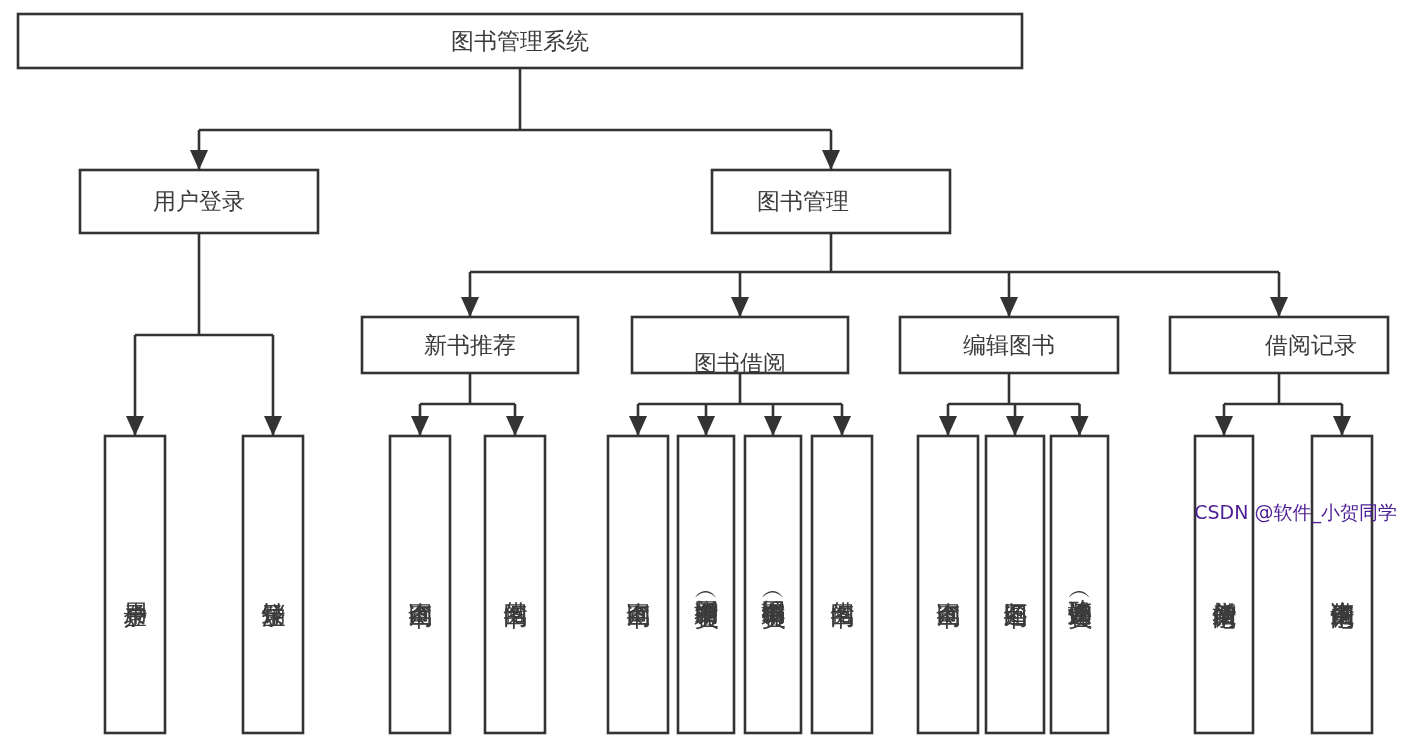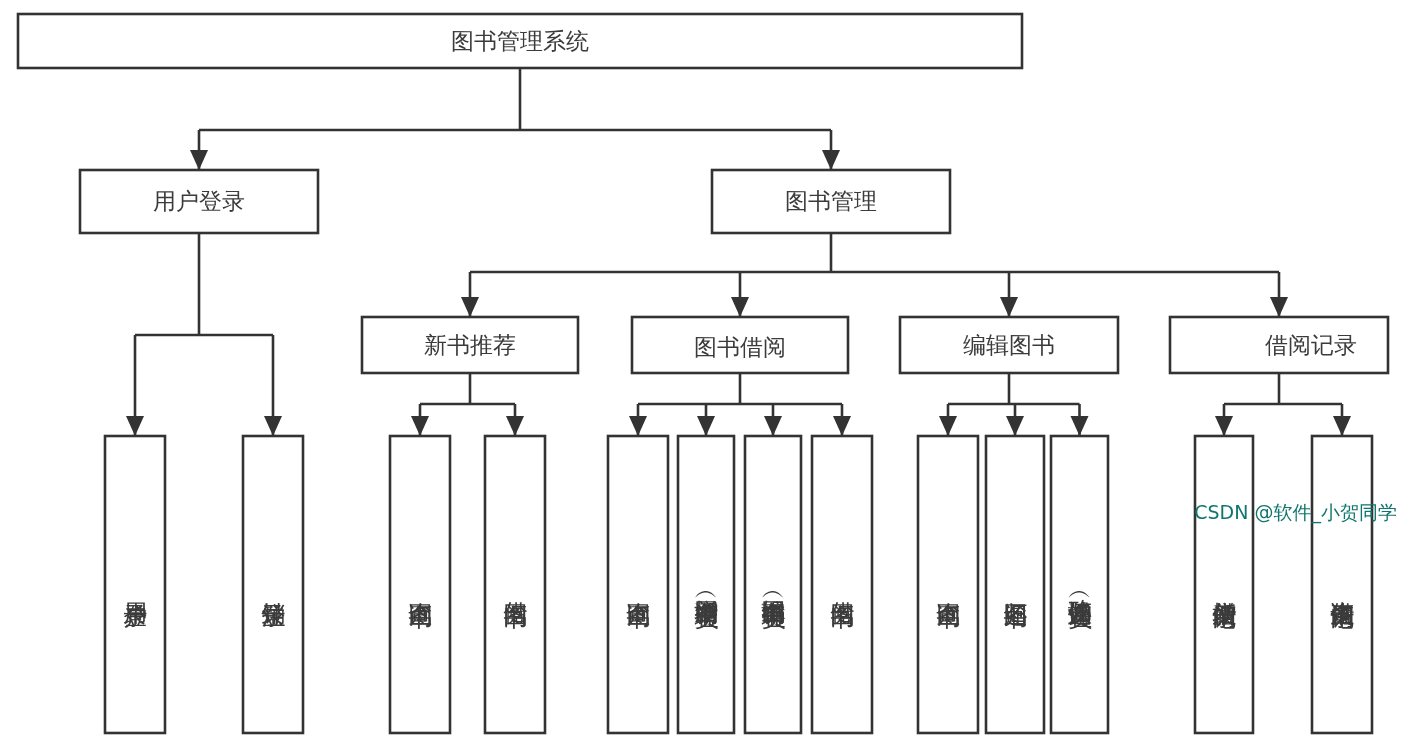--- a/index.html
+++ b/index.html
@@ -71,21 +71,21 @@
     font-size: 23px;
     color: #3b3b3b;
     white-space: nowrap;
   }
   #watermark {
     position: absolute;
     right: 8px;
     bottom: 6px;
     font-family: "DejaVu Sans", "Liberation Sans", sans-serif;
     font-size: 19px;
-    color: #0f766e;
+    color: #4c1d95;
     white-space: nowrap;
     pointer-events: none;
   }
 </style>
 </head>
 <body>
 
 <div id="diagram-root">
   <svg class="diagram-canvas" viewBox="0 0 1405 747">
     <g id="connector-layer">
@@ -165,27 +165,27 @@
         <rect x="1312" y="436" width="60" height="297" class="node-box"></rect>
       </g>
   </svg>
   <div id="label-layer">
       <div class="htext-wrap" style="left: 18px; top: 14px; width: 1004px; height: 54px;">
         <span class="htext">图书管理系统</span>
       </div>
       <div class="htext-wrap" style="left: 80px; top: 170px; width: 238px; height: 63px;">
         <span class="htext">用户登录</span>
       </div>
-      <div class="htext-wrap" style="left: 712px; top: 170px; width: 238px; height: 63px;">
+      <div class="htext-wrap" style="left: 684px; top: 170px; width: 238px; height: 63px;">
         <span class="htext">图书管理</span>
       </div>
       <div class="htext-wrap" style="left: 362px; top: 317px; width: 216px; height: 56px;">
         <span class="htext">新书推荐</span>
       </div>
-      <div class="htext-wrap" style="left: 632px; top: 319px; width: 216px; height: 56px; border-radius: 15px;">
+      <div class="htext-wrap" style="left: 632px; top: 335px; width: 216px; height: 56px; border-radius: 15px;">
         <span class="htext">图书借阅</span>
       </div>
       <div class="htext-wrap" style="left: 900px; top: 317px; width: 218px; height: 56px;">
         <span class="htext">编辑图书</span>
       </div>
       <div class="htext-wrap" style="left: 1170px; top: 317px; width: 218px; height: 56px; margin-left: 32px;">
         <span class="htext">借阅记录</span>
       </div>
       <div class="vtext-wrap" style="left: 105px; top: 436px; width: 60px; height: 297px;">
         <span class="vtext">用户登录</span>

